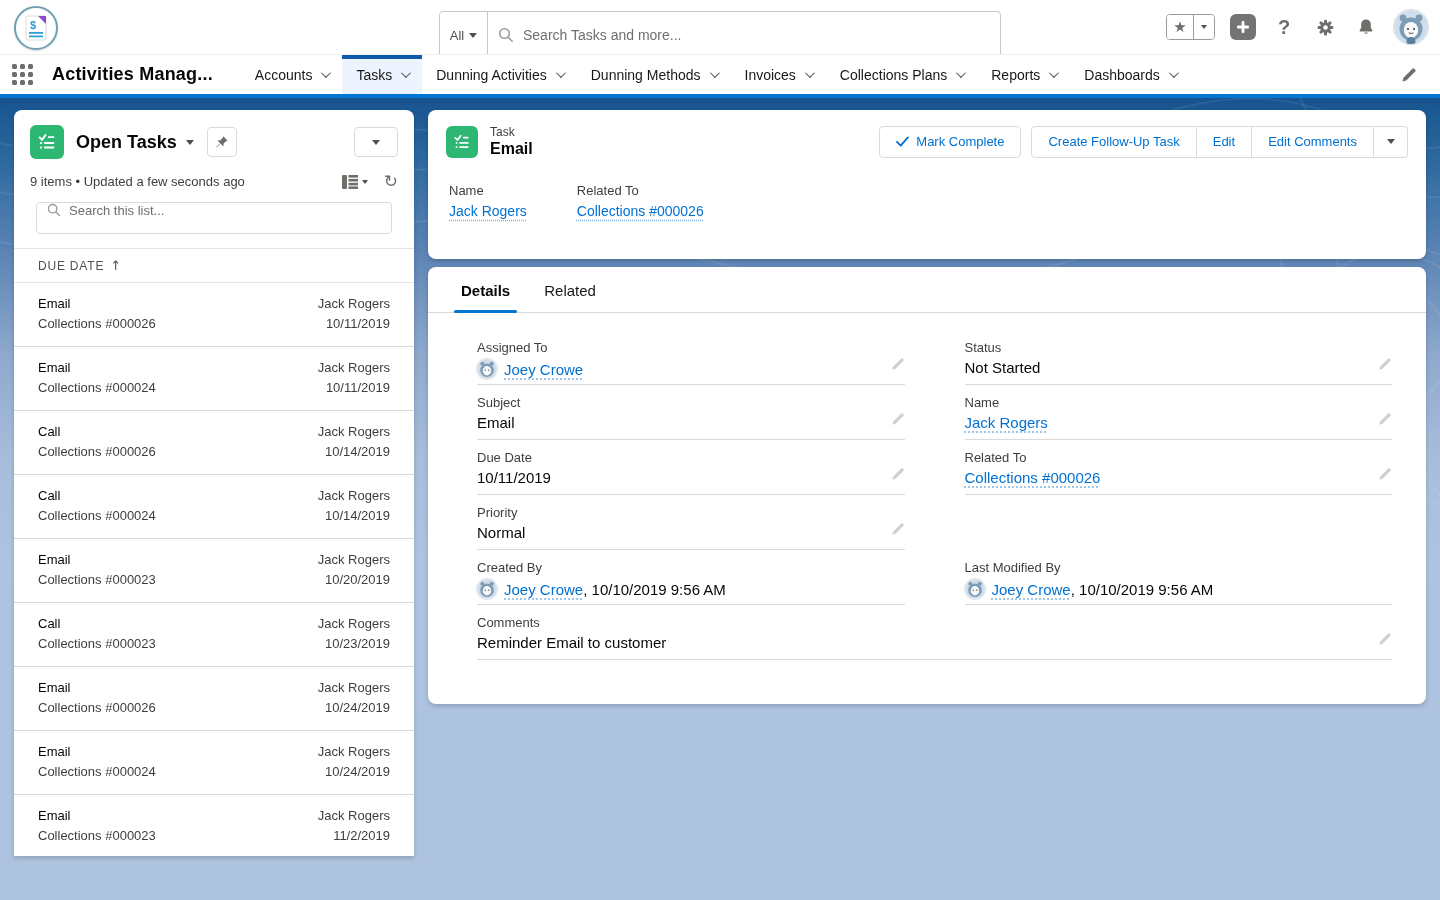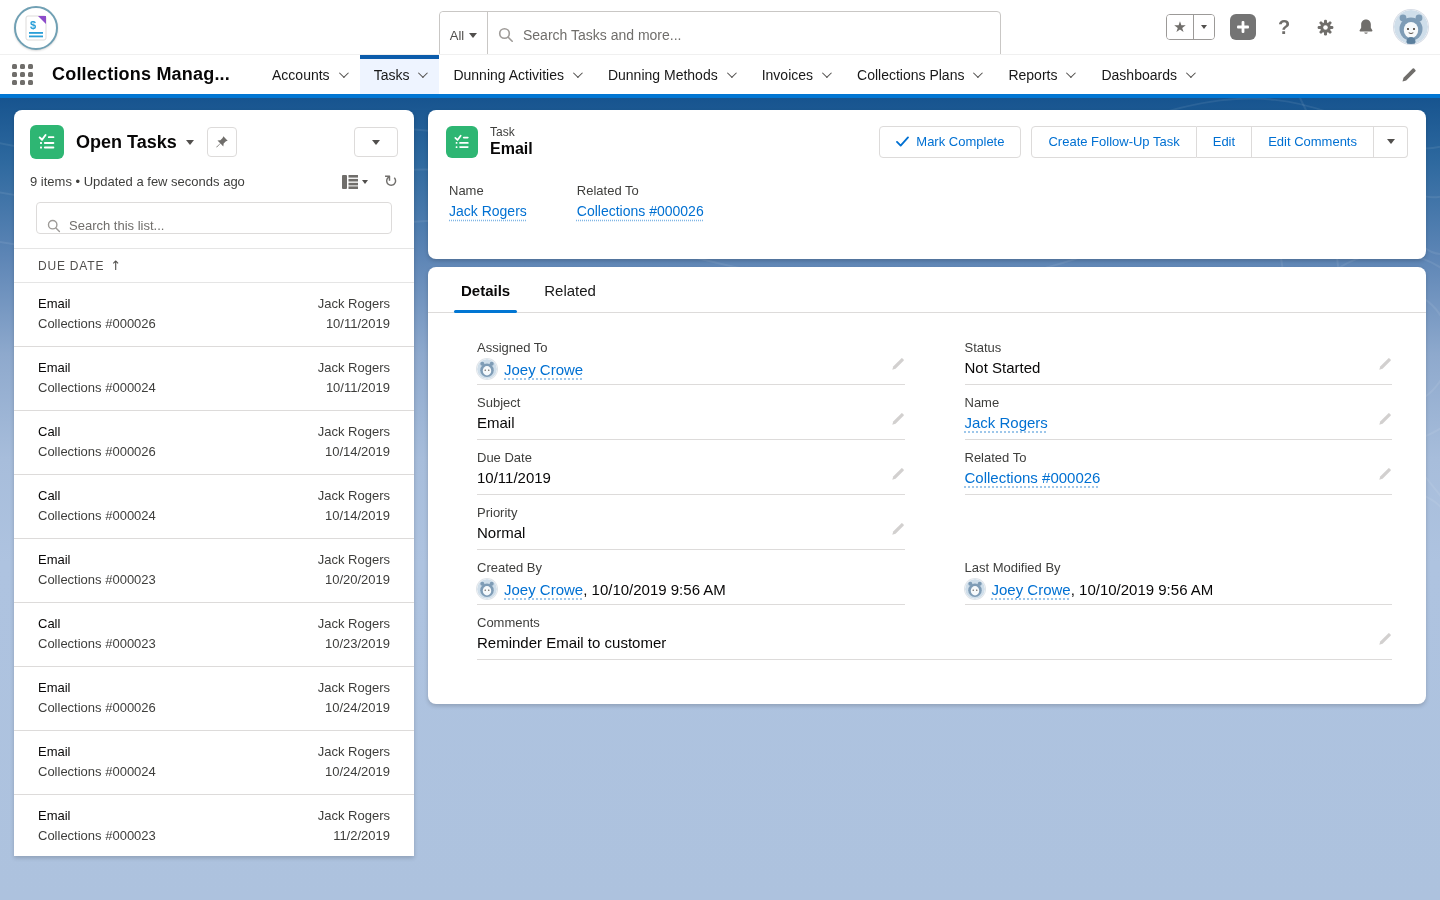--- a/index.html
+++ b/index.html
@@ -60,21 +60,21 @@
   .pin-btn { width:30px; height:30px; border:1px solid #dddbda; border-radius:4px; margin-left:13px;
              display:flex; align-items:center; justify-content:center; background:#fff; }
   .lv-dd { margin-left:auto; width:44px; height:30px; border:1px solid #dddbda; border-radius:4px; background:#fff;
            display:flex; align-items:center; justify-content:center; }
   .lv-meta { display:flex; align-items:center; margin-top:14px; color:#3e3e3c; font-size:13px; }
   .meta-icons { margin-left:auto; display:flex; align-items:center; gap:16px; }
   .disp-btn { display:flex; align-items:center; gap:4px; color:#706e6b; }
   .tri.tiny { border-left-width:3.5px; border-right-width:3.5px; border-top-width:4.5px; }
   .refresh-btn { font-size:17px; color:#706e6b; font-family:"DejaVu Sans",sans-serif; line-height:1; }
   .lv-search { margin:12px 6px 14px 6px; height:32px; border:1px solid #dddbda; border-radius:4px;
-               display:flex; align-items:flex-end; padding:0 10px; gap:8px; }
+               display:flex; align-items:flex-start; padding:0 10px; gap:8px; }
   .lv-search input { border:none; outline:none; flex:1; font-size:13px; font-family:inherit; }
   .lv-search input::placeholder { color:#706e6b; }
   .col-head { border-top:1px solid #e5e5e5; border-bottom:1px solid #e5e5e5; padding:9px 24px; font-size:12px;
               letter-spacing:.8px; color:#514f4d; display:flex; align-items:center; gap:6px; }
   .sort-arrow { font-size:13px; color:#514f4d; font-family:"DejaVu Sans",sans-serif; }
   .lv-list { list-style:none; }
   .lv-row { display:flex; justify-content:space-between; padding:11px 24px 12px 24px; border-bottom:1px solid #dddbda; cursor:pointer; }
   .lv-row .l1 { color:#080707; line-height:20px; }
   .lv-row .l2 { color:#3e3e3c; line-height:20px; }
   .lv-row .r { text-align:right; color:#3e3e3c; }
@@ -197,21 +197,21 @@
     <i></i>
       <i></i>
       <i></i>
       <i></i>
       <i></i>
       <i></i>
       <i></i>
       <i></i>
       <i></i>
   </button>
-  <div class="app-name">Collections Manag...</div>
+  <div class="app-name">Activities Manag...</div>
   <div class="tabs">
     <div class="navtab">
         <span>Accounts</span>
         <span class="chev"></span>
       </div>
     <div class="navtab active">
         <span>Tasks</span>
         <span class="chev"></span>
       </div>
     <div class="navtab">

